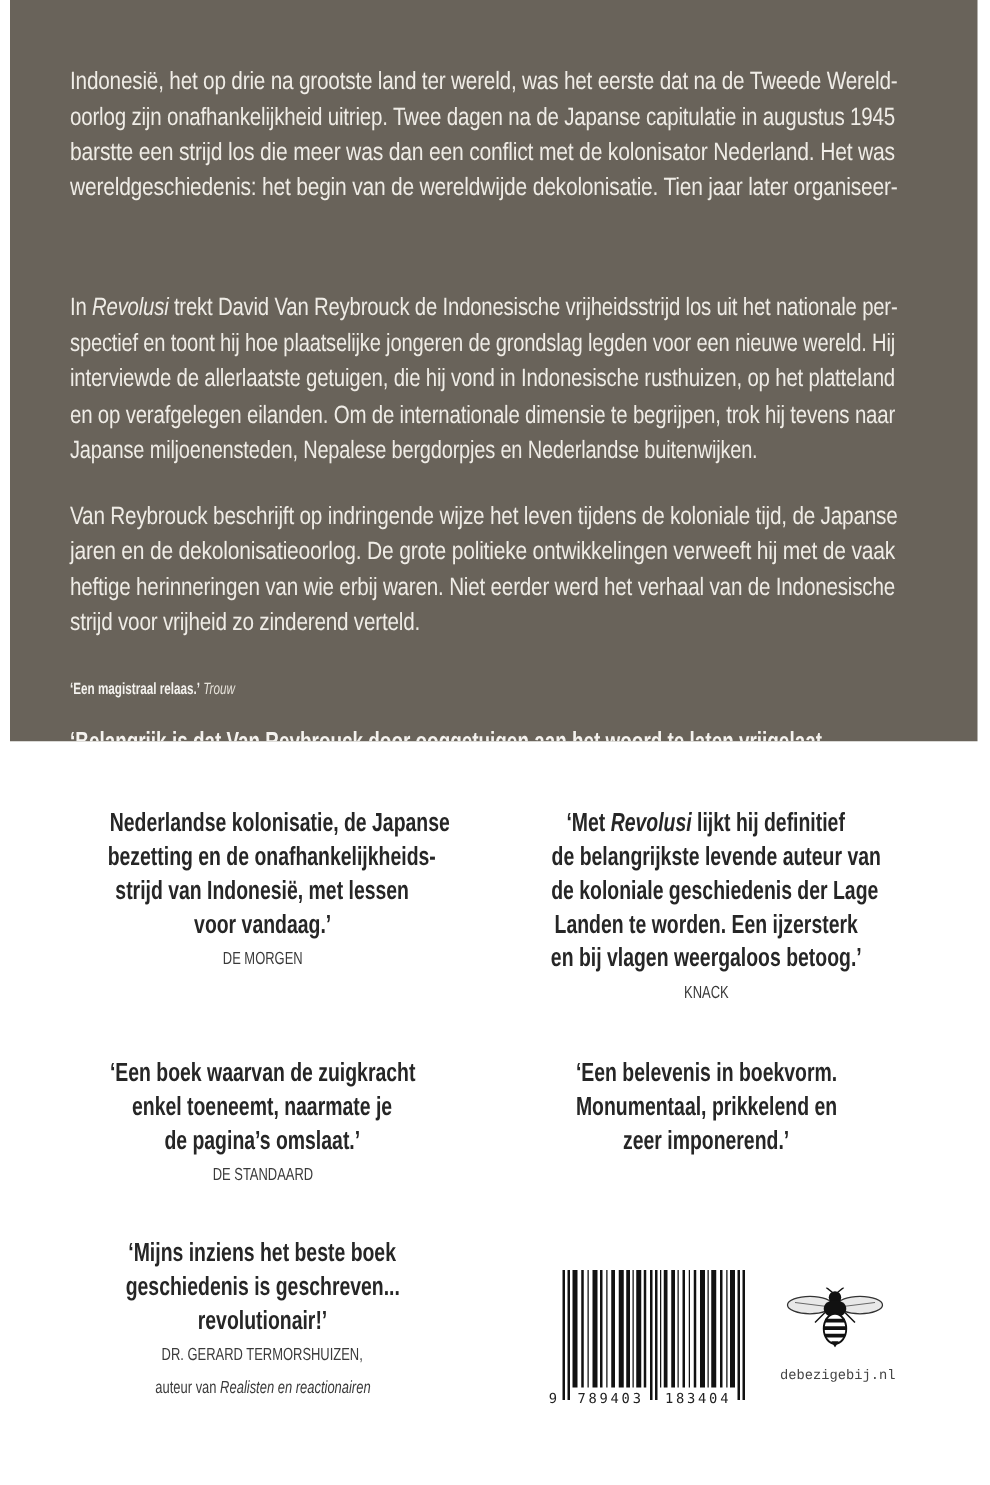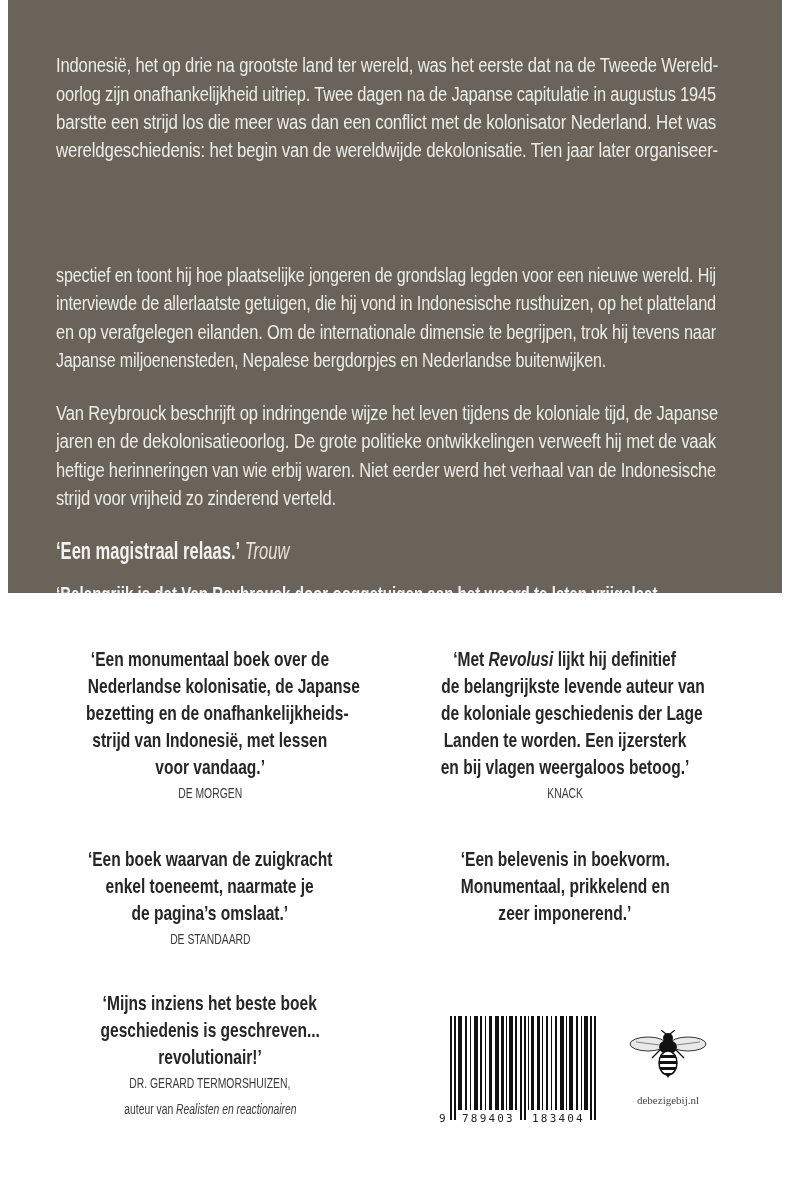--- a/index.html
+++ b/index.html
@@ -14,21 +14,21 @@
       font-size: 20px; line-height: 28px; white-space: nowrap;
       overflow: visible;
     }
     .blurb-line .inner {
       display: inline-block; transform-origin: 0 50%;
       letter-spacing: -0.2px;
     }
     .blurb-line i { font-style: italic; }
     .pull {
       position: absolute; left: 48px; height: 28px; line-height: 28px;
-      color: #f4f2ee; font-family: "Liberation Sans", sans-serif; font-size: 23px;
+      color: #f4f2ee; font-family: "Liberation Sans", sans-serif; font-size: 13px;
       white-space: nowrap;
     }
     .pull .inner { display: inline-block; transform: scaleX(0.72); transform-origin: 0 50%; }
     .pull b { font-weight: bold; }
     .pull i { font-style: italic; font-weight: normal; color: #e6e2da; }
     .cutoff {
       position: absolute; left: 48px; top: 580px; height: 28px; line-height: 28px;
       color: #f4f2ee; font-family: "Liberation Sans", sans-serif; font-size: 21px; font-weight: bold;
       white-space: nowrap;
     }
@@ -48,51 +48,51 @@
     .q-attr .inner { display: inline-block; transform: scaleX(0.74); transform-origin: 50% 50%; }
     .q-attr i { font-style: italic; }
 
     .barcode {
       position: absolute; left: 438px; top: 1012px; width: 172px; height: 112px;
       background: #ffffff;
     }
     .barcode svg { display: block; }
     .publisher { position: absolute; left: 624px; top: 1030px; width: 88px; text-align: center; }
     .publisher-url {
-      display: block; font-family: Liberation Serif, serif; font-size: 11px; color: #444;
+      display: block; font-family: Liberation Mono, monospace; font-size: 11px; color: #444;
       margin-top: 12px;
     }
   </style>
 </head>
 <body>
 
 <div class="panel">
 
   <div class="blurb-line" style="top:51px"><span class="inner" style="transform: scaleX(0.8305);">Indonesië, het op drie na grootste land ter wereld, was het eerste dat na de Tweede Wereld-</span></div>
   <div class="blurb-line" style="top:80px"><span class="inner" style="transform: scaleX(0.822);">oorlog zijn onafhankelijkheid uitriep. Twee dagen na de Japanse capitulatie in augustus 1945</span></div>
   <div class="blurb-line" style="top:108px"><span class="inner" style="transform: scaleX(0.8447);">barstte een strijd los die meer was dan een conflict met de kolonisator Nederland. Het was</span></div>
   <div class="blurb-line" style="top:136px"><span class="inner" style="transform: scaleX(0.8403);">wereldgeschiedenis: het begin van de wereldwijde dekolonisatie. Tien jaar later organiseer-</span></div>
 
+  <div class="blurb-line" style="top:232px"><span class="inner" style="transform: scaleX(0.8142);"><span>In </span><i>Revolusi</i><span> trekt David Van Reybrouck de Indonesische vrijheidsstrijd los uit het nationale per-</span></span></div>
   <div class="blurb-line" style="top:261px"><span class="inner" style="transform: scaleX(0.8066);">spectief en toont hij hoe plaatselijke jongeren de grondslag legden voor een nieuwe wereld. Hij</span></div>
   <div class="blurb-line" style="top:289px"><span class="inner" style="transform: scaleX(0.8168);">interviewde de allerlaatste getuigen, die hij vond in Indonesische rusthuizen, op het platteland</span></div>
   <div class="blurb-line" style="top:318px"><span class="inner" style="transform: scaleX(0.8185);">en op verafgelegen eilanden. Om de internationale dimensie te begrijpen, trok hij tevens naar</span></div>
   <div class="blurb-line" style="top:346px"><span class="inner" style="transform: scaleX(0.8008);">Japanse miljoenensteden, Nepalese bergdorpjes en Nederlandse buitenwijken.</span></div>
 
   <div class="blurb-line" style="top:399px"><span class="inner" style="transform: scaleX(0.8294);">Van Reybrouck beschrijft op indringende wijze het leven tijdens de koloniale tijd, de Japanse</span></div>
   <div class="blurb-line" style="top:427px"><span class="inner" style="transform: scaleX(0.8413);">jaren en de dekolonisatieoorlog. De grote politieke ontwikkelingen verweeft hij met de vaak</span></div>
   <div class="blurb-line" style="top:456px"><span class="inner" style="transform: scaleX(0.8261);">heftige herinneringen van wie erbij waren. Niet eerder werd het verhaal van de Indonesische</span></div>
   <div class="blurb-line" style="top:484px"><span class="inner" style="transform: scaleX(0.8273);">strijd voor vrijheid zo zinderend verteld.</span></div>
 
   <div class="pull" style="top:537px"><span class="inner"><b>‘Een magistraal relaas.’</b> <i>Trouw</i></span></div>
 
   <div class="cutoff"><span class="inner">‘Belangrijk is dat Van Reybrouck door ooggetuigen aan het woord te laten vrijgelaat...</span></div>
 </div>
 
 <div class="quote" style="left:40px; top:645px; width:340px;">
-  <span class="q-line"><span class="inner">‘Een monumentaal boek over de</span></span>
   <span class="q-line"><span class="inner">Nederlandse kolonisatie, de Japanse</span></span>
   <span class="q-line"><span class="inner">bezetting en de onafhankelijkheids-</span></span>
   <span class="q-line"><span class="inner">strijd van Indonesië, met lessen</span></span>
   <span class="q-line"><span class="inner">voor vandaag.’</span></span>
   <span class="q-attr"><span class="inner">DE MORGEN</span></span>
 </div>
 
 <div class="quote" style="left:395px; top:645px; width:340px;">
   <span class="q-line"><span class="inner"><span>‘Met </span><i>Revolusi</i><span> lijkt hij definitief</span></span></span>
   <span class="q-line"><span class="inner">de belangrijkste levende auteur van</span></span>

